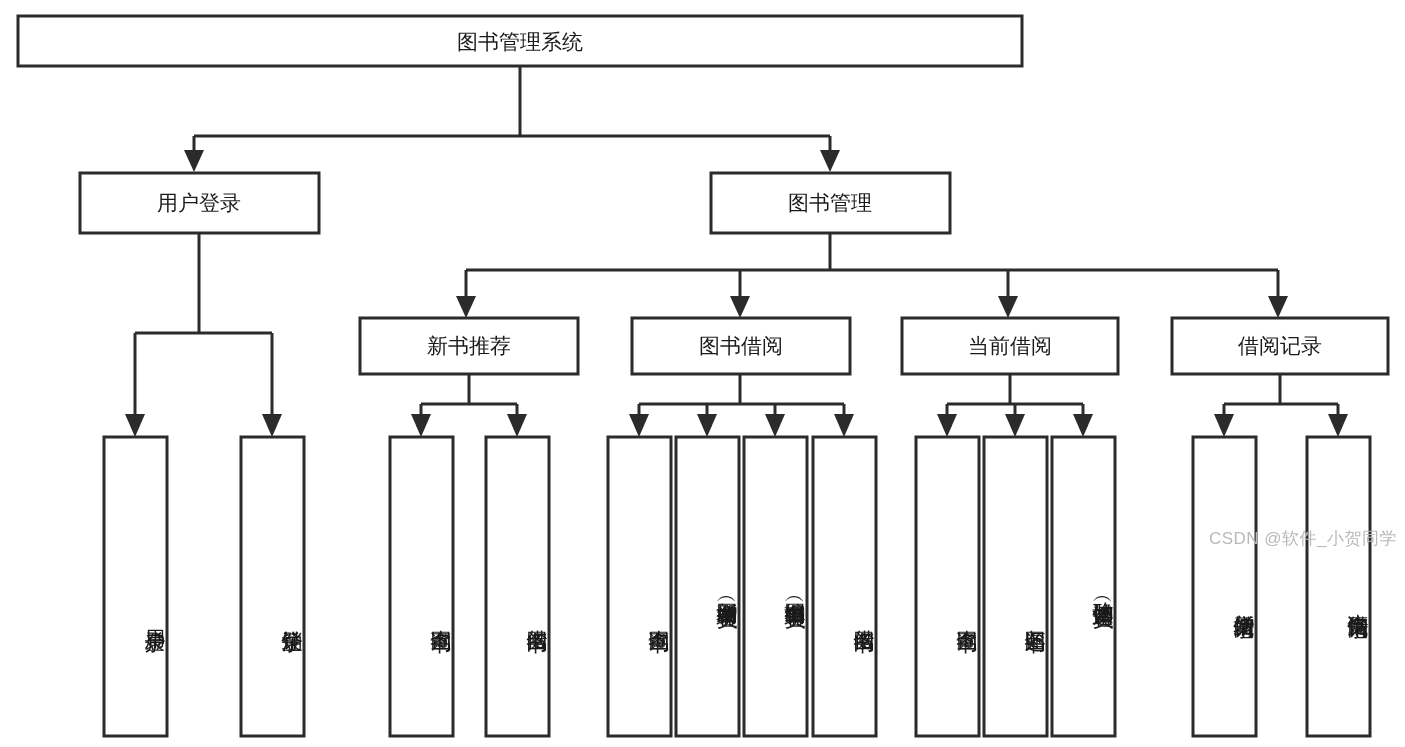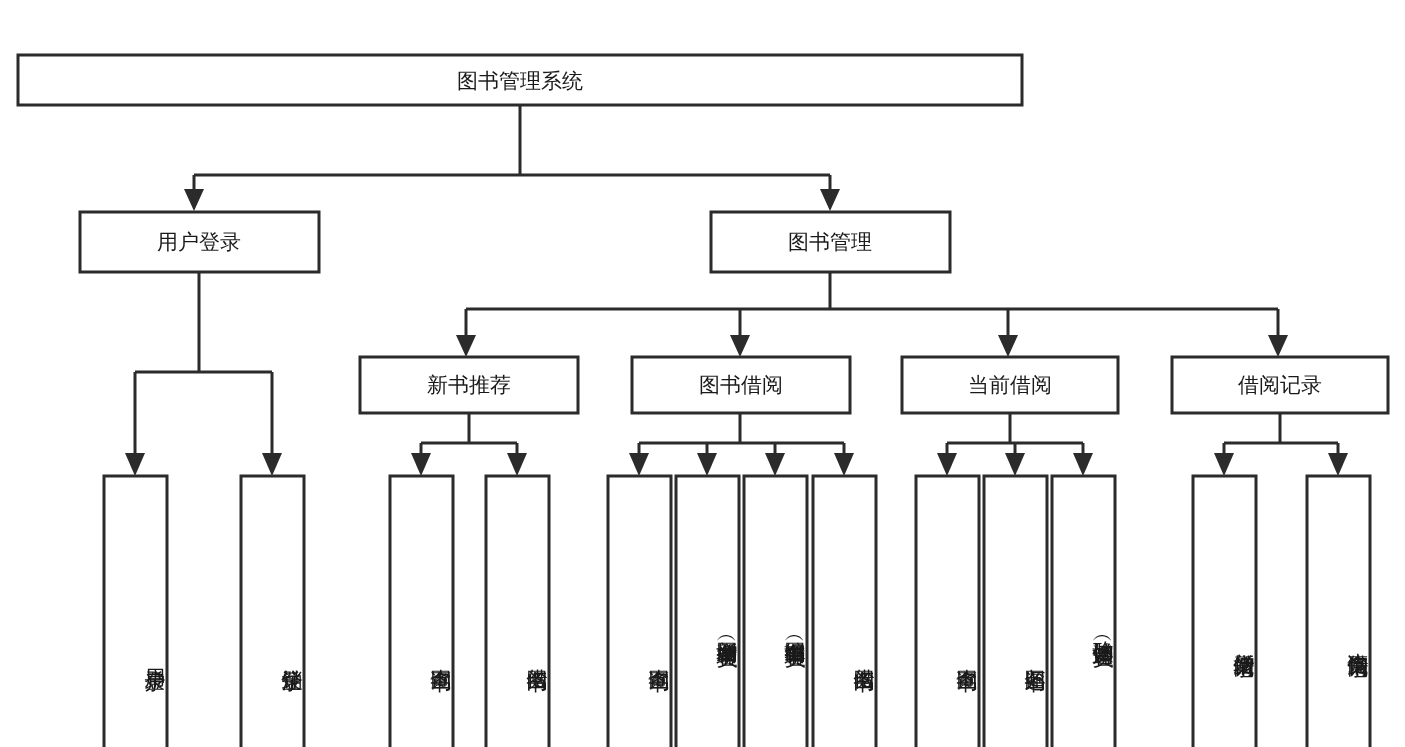--- a/index.html
+++ b/index.html
@@ -11,21 +11,20 @@
     width: 1405px;
     height: 747px;
     font-family: "Liberation Sans", "DejaVu Sans", sans-serif;
     overflow: hidden;
     position: relative;
   }
   #diagram-root {
     position: relative;
     width: 1405px;
     height: 554px;
-    margin-top: 39px;
   }
   svg.diagram {
     position: absolute;
     top: 0;
     left: 0;
     width: 1405px;
     height: 747px;
     display: block;
   }
   .node-box {
@@ -218,14 +217,15 @@
   <div class="vlabel" style="left:744px; top:443px; width:63px; height:292px;">编辑图书（管理员）</div>
   <div class="vlabel" style="left:813px; top:495px; width:63px; height:240px;">借阅图书</div>
 
   <div class="vlabel" style="left:916px; top:495px; width:63px; height:240px;">查询图书</div>
   <div class="vlabel" style="left:984px; top:495px; width:63px; height:240px;">归还图书</div>
   <div class="vlabel" style="left:1052px; top:443px; width:63px; height:292px;">确认归还（管理员）</div>
 
   <div class="vlabel" style="left:1193px; top:465px; width:63px; height:270px;">新增借阅记录</div>
   <div class="vlabel" style="left:1307px; top:465px; width:63px; height:270px;">查询借阅记录</div>
 
+  <div class="watermark">CSDN @软件_小贺同学</div>
 
 </div>
 
 </body></html>

